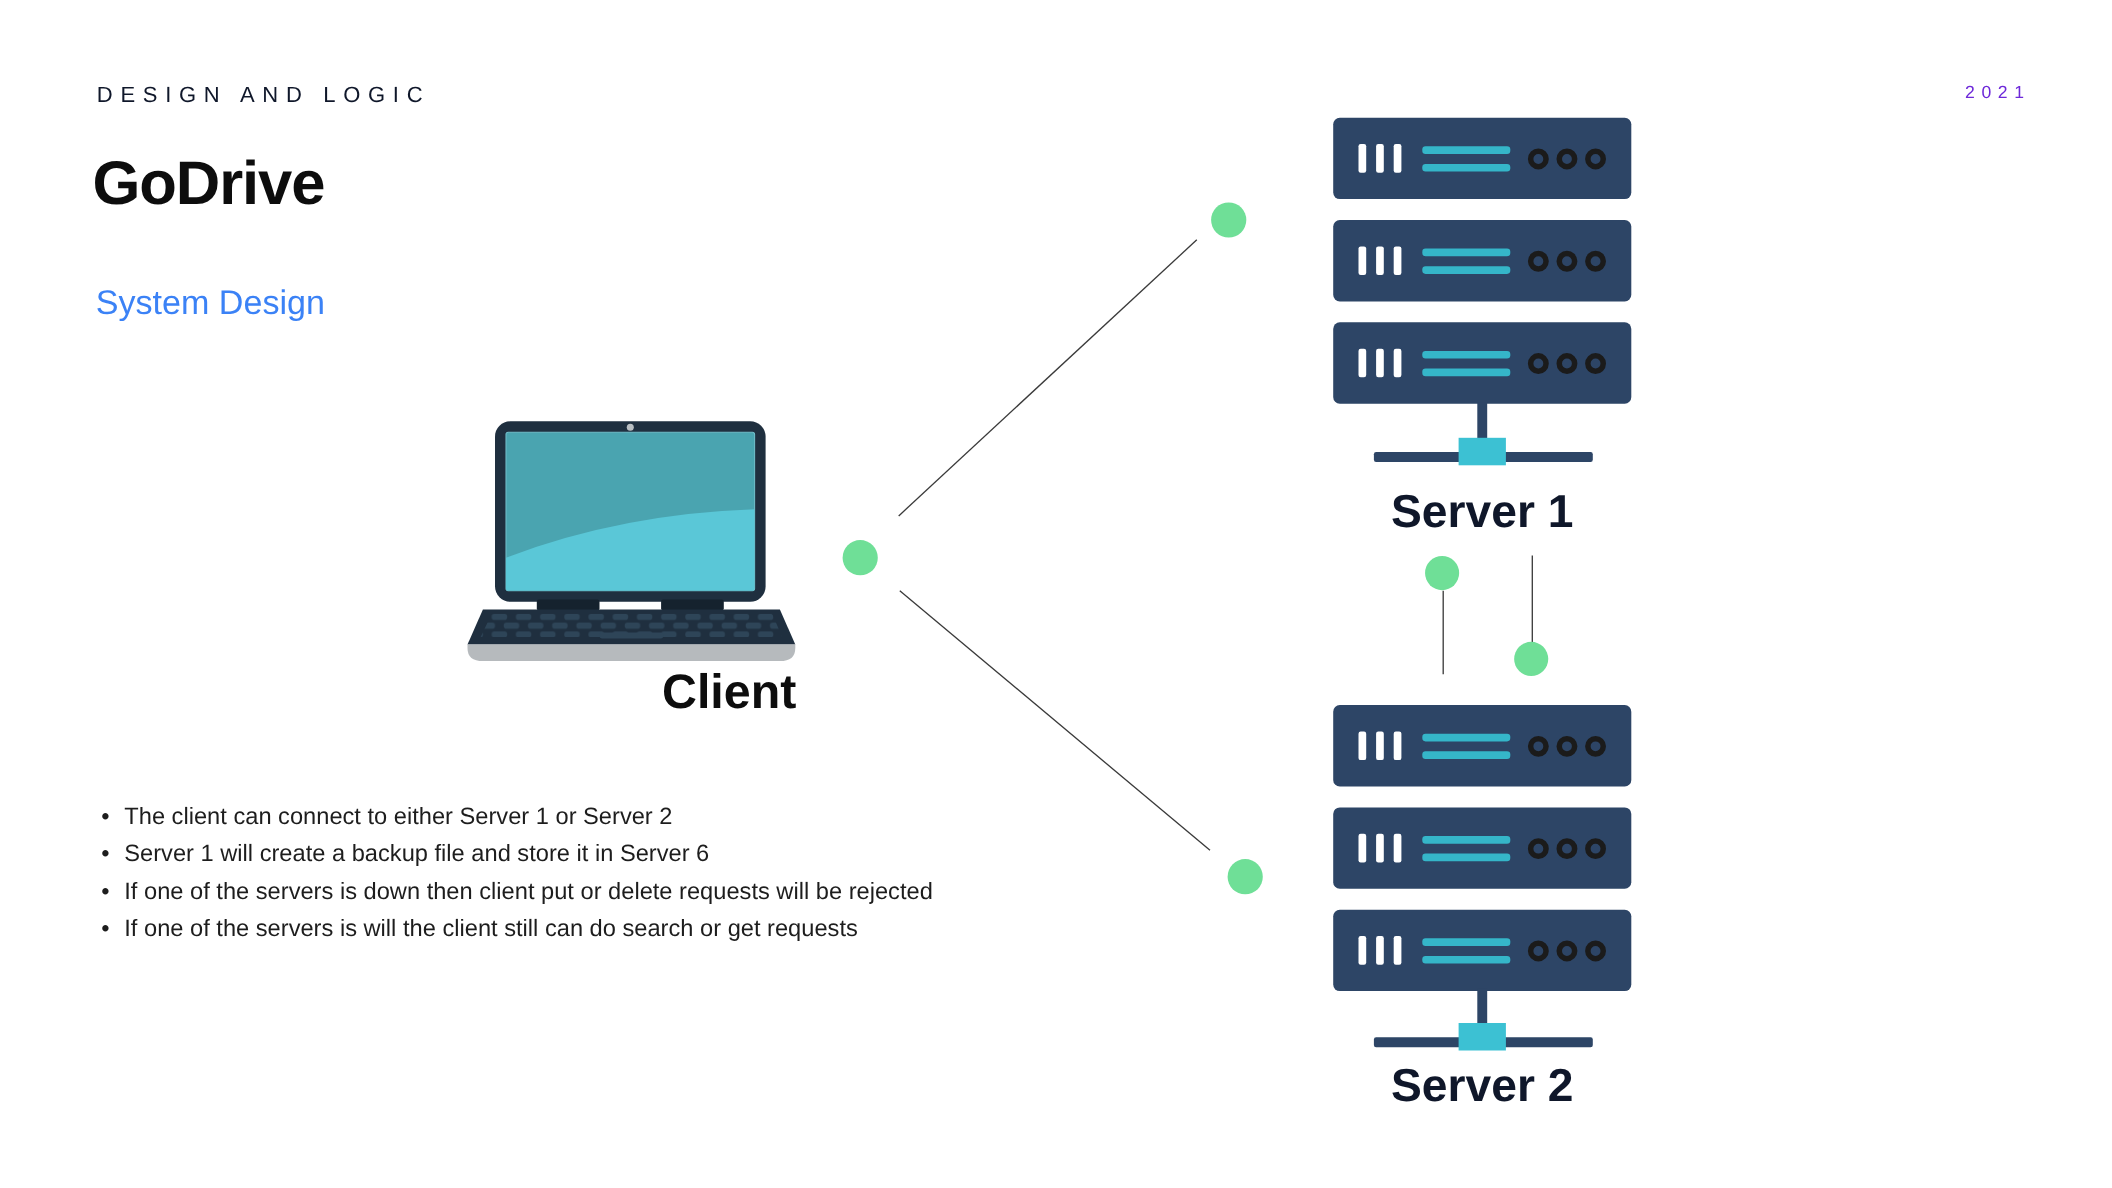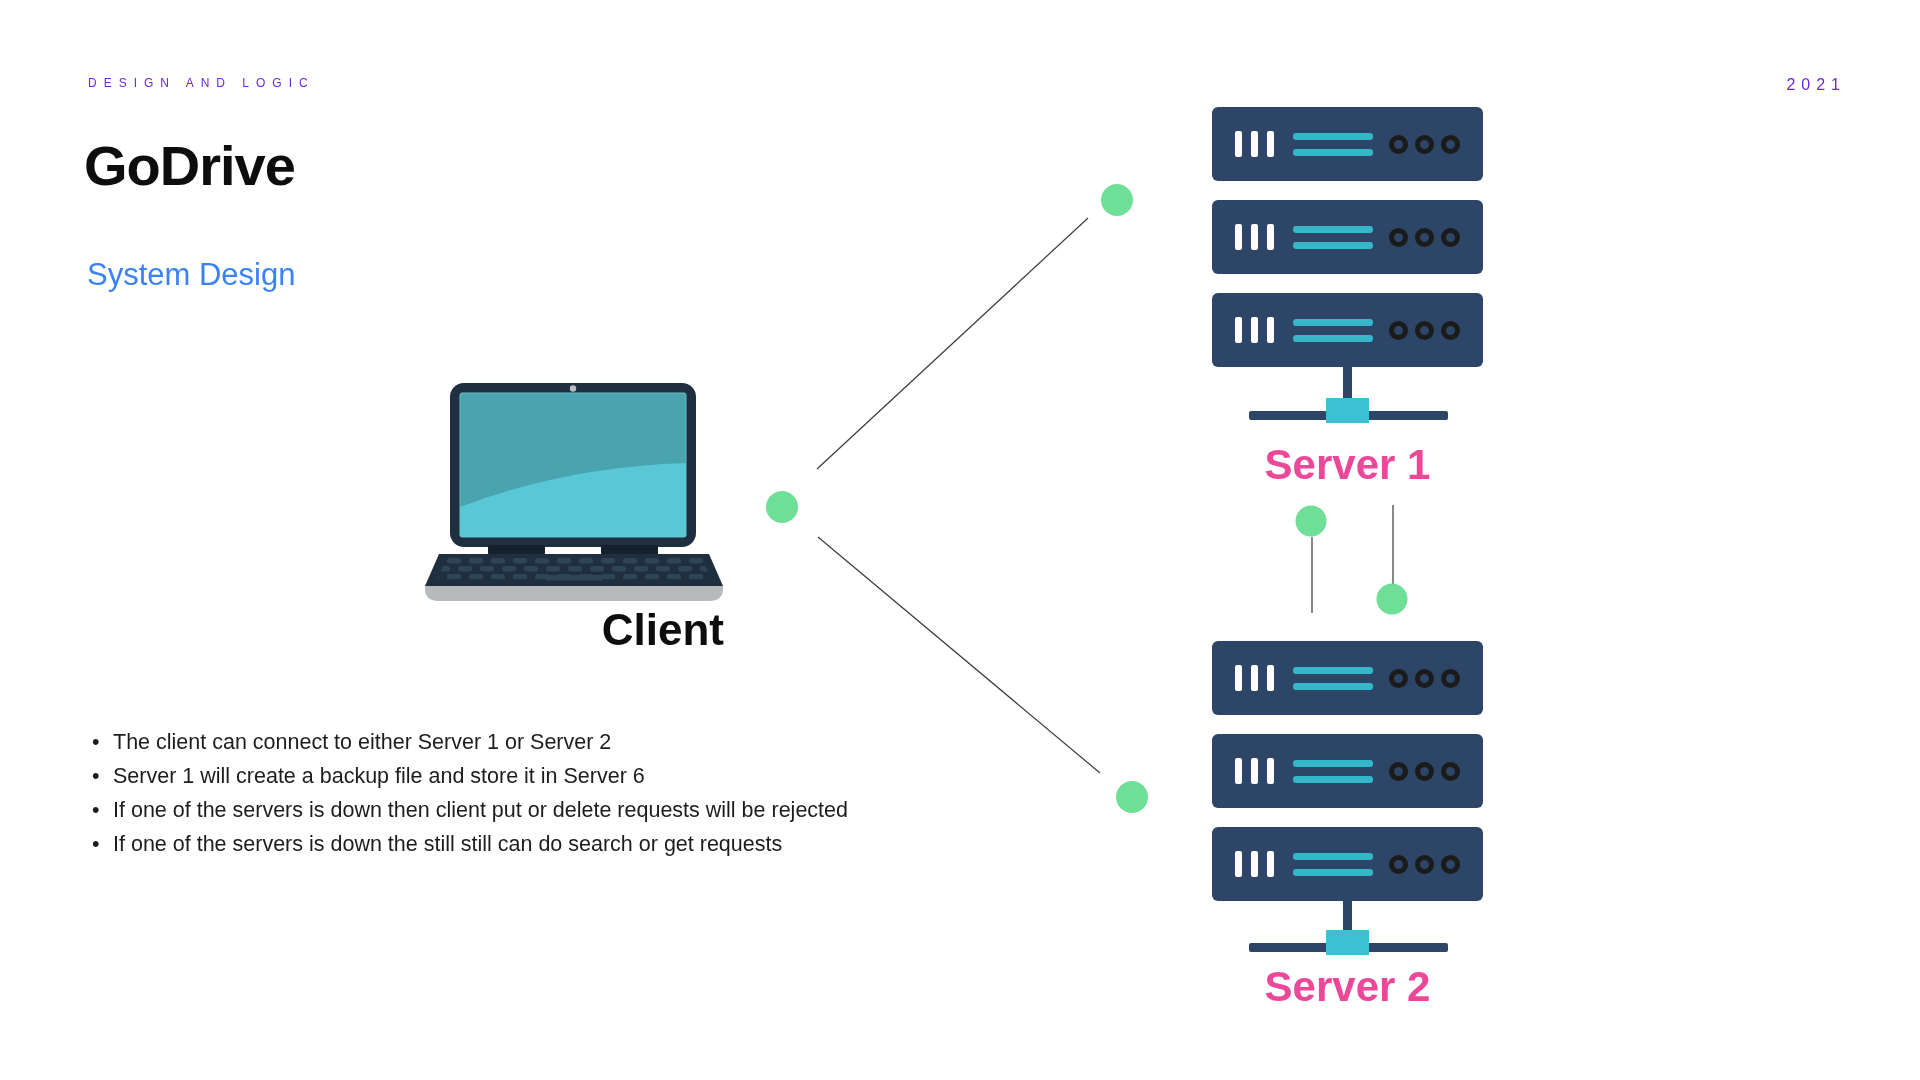--- a/index.html
+++ b/index.html
@@ -1,22 +1,22 @@
 <!DOCTYPE html>
 <html><head>
 <meta charset="utf-8">
 <style>
   * { margin:0; padding:0; box-sizing:border-box; }
   html,body { background:#ffffff; }
   body { font-family:"Liberation Sans", sans-serif; color:#1b1b1b; }
   .slide { position:relative; width:1920px; height:1080px; background:#ffffff; overflow:hidden; }
 
   
-  .eyebrow { position:absolute; left:88px; top:76px; font-size:12px; font-weight:500;
-             letter-spacing:7px; color:#6d28d9; }
+  .eyebrow { position:absolute; left:88px; top:76px; font-size:20px; font-weight:500;
+             letter-spacing:7px; color:#0f172a; }
   .year { position:absolute; right:74px; top:76px; font-size:16px; font-weight:500;
           letter-spacing:6px; color:#6d28d9; }
 
   
   .title { position:absolute; left:84px; top:138px; font-size:56px; font-weight:800;
            letter-spacing:-1px; line-height:1; color:#0d0d0d; }
   .subtitle { position:absolute; left:87px; top:256px; font-size:31px; font-weight:400;
               color:#3b82f6; line-height:1.2; }
 
   
@@ -58,21 +58,21 @@
   .stem-1 { left:1343px; top:366px; width:9px;  height:35px; }
   .stem-2 { left:1343px; top:899px; width:9px;  height:33px; }
   .stand-square { position:absolute; width:43px; height:25px; background:#3cc1d3; z-index:2; }
   .square-1 { left:1326px; top:398px; }
   .square-2 { left:1326px; top:930px; }
   .stand-bar { border-radius:2px; width:199px; height:9px; }
   .bar-1 { left:1249px; top:411px; }
   .bar-2 { left:1249px; top:943px; }
 
   .server-label { position:absolute; left:1212px; width:271px; text-align:center;
-                  font-size:42px; font-weight:800; color:#ec4899; line-height:1; }
+                  font-size:42px; font-weight:800; color:#0f172a; line-height:1; }
   .label-1 { top:444px; }
   .label-2 { top:966px; }
 </style>
 </head>
 <body>
 
 <div class="slide">
 
   <div class="eyebrow">DESIGN AND LOGIC</div>
   <div class="year">2021</div>
@@ -231,16 +231,16 @@
   </div>
   <div class="stand-stem stem-2"></div>
   <div class="stand-bar bar-2"></div>
   <div class="stand-square square-2"></div>
   <div class="server-label label-2">Server 2</div>
 
   <ul class="notes">
     <li>The client can connect to either Server 1 or Server 2</li>
     <li>Server 1 will create a backup file and store it in  Server 6</li>
     <li>If one of the servers is down then client put or delete requests will be rejected</li>
-    <li>If one of the servers is down the still still can do search or get requests</li>
+    <li>If one of the servers is will the client still can do search or get requests</li>
   </ul>
 
 </div>
 
 </body></html>

